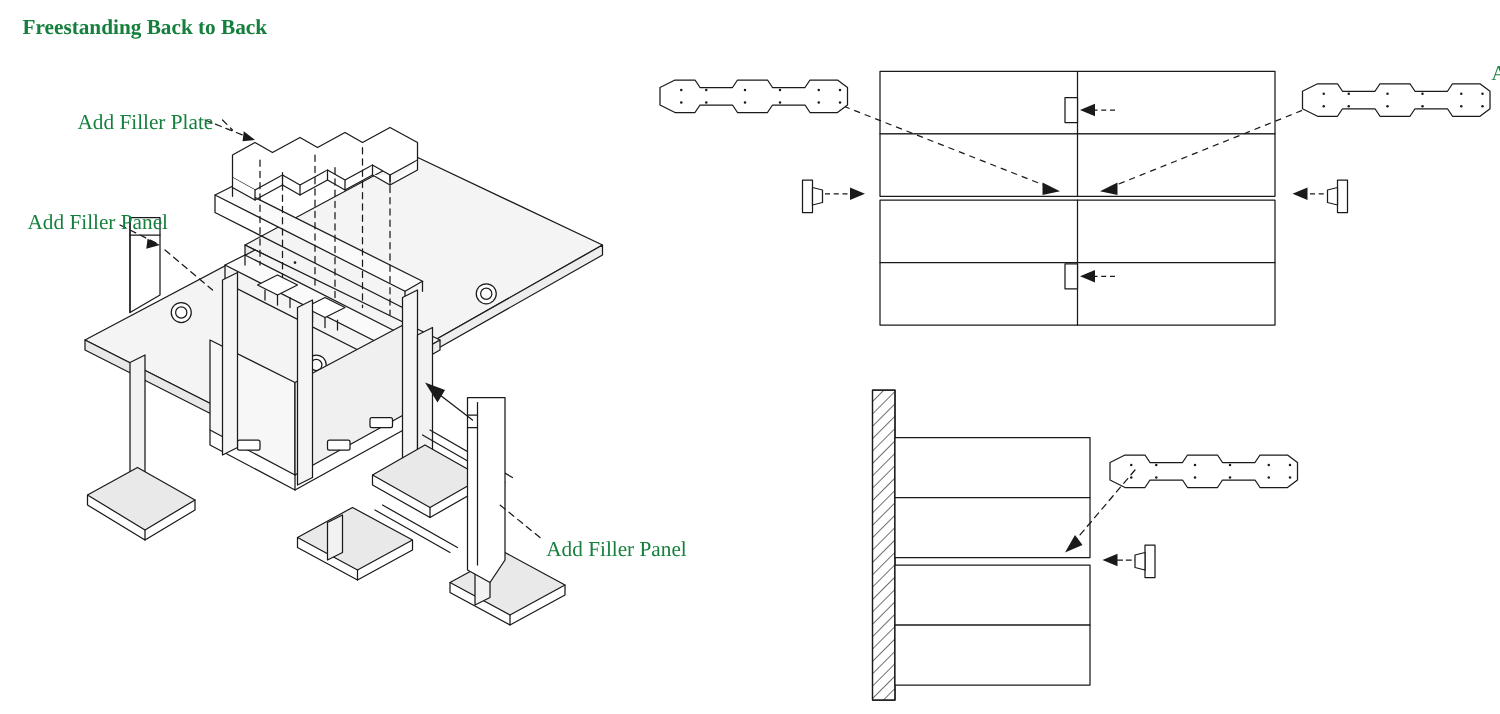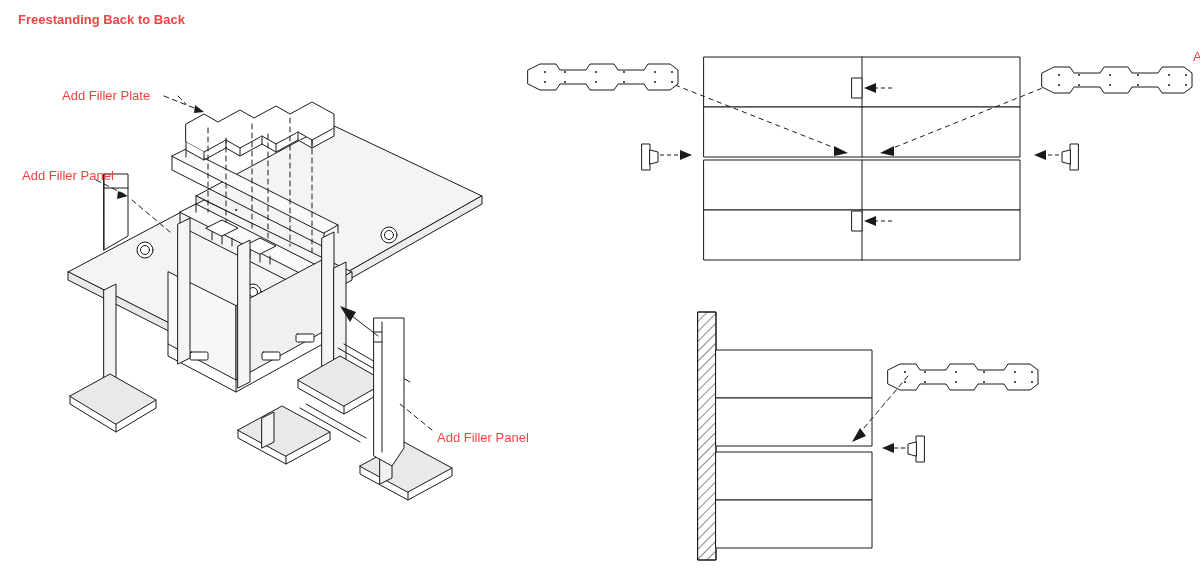--- a/index.html
+++ b/index.html
@@ -19,23 +19,24 @@
     position: absolute;
   }
   .section-title {
     font-size: 13.5px;
     font-weight: bold;
     color: #111111;
     white-space: nowrap;
   }
   .callout {
     position: absolute;
-    font-size: 13px;
-    color: #ef4444;
+    font-size: 17px;
+    color: #15803d;
     white-space: nowrap;
+    font-family: Liberation Serif, serif;
   }
   .svg-layer {
     position: absolute;
     left: 0;
     top: 0;
     pointer-events: none;
   }
   
   #left-figure { left: 0; top: 0; width: 620px; height: 571px; }
   #title-freestanding { left: 18px; top: 12px; }

